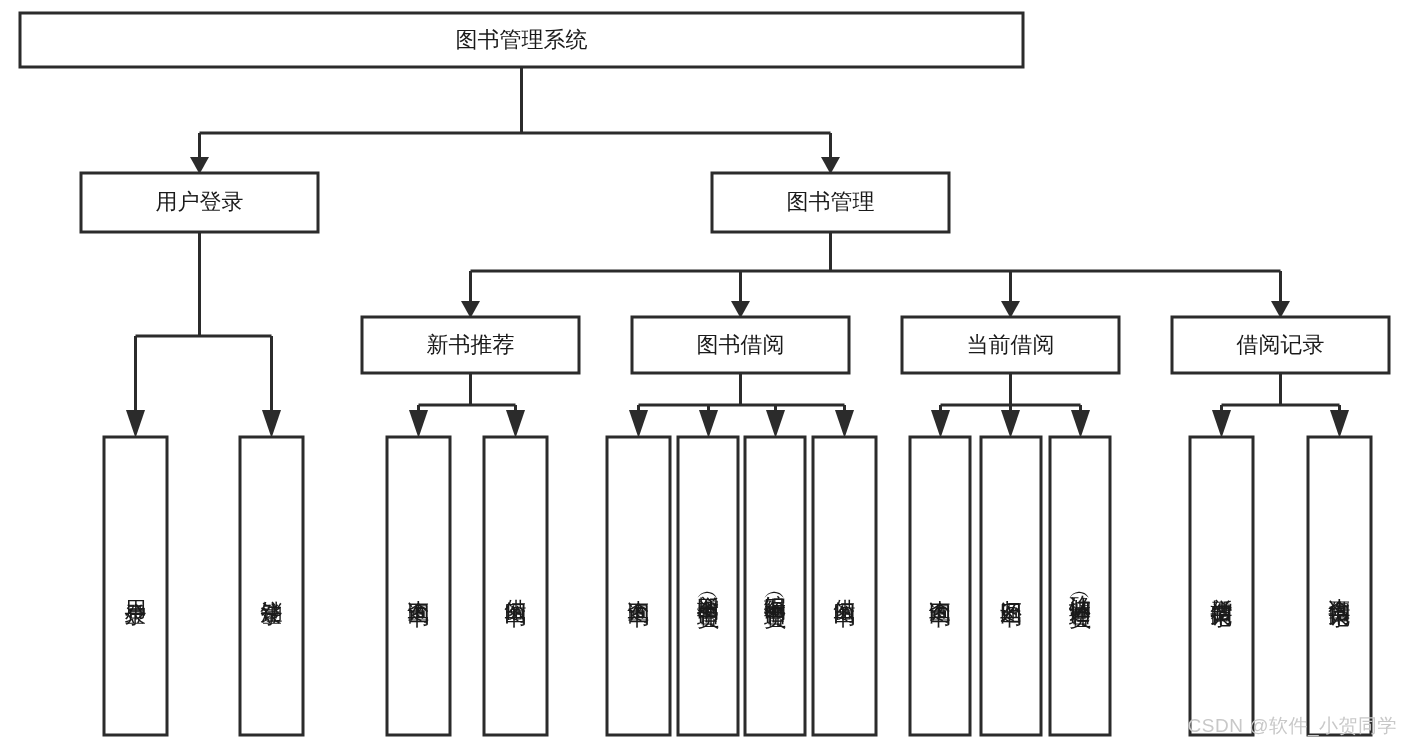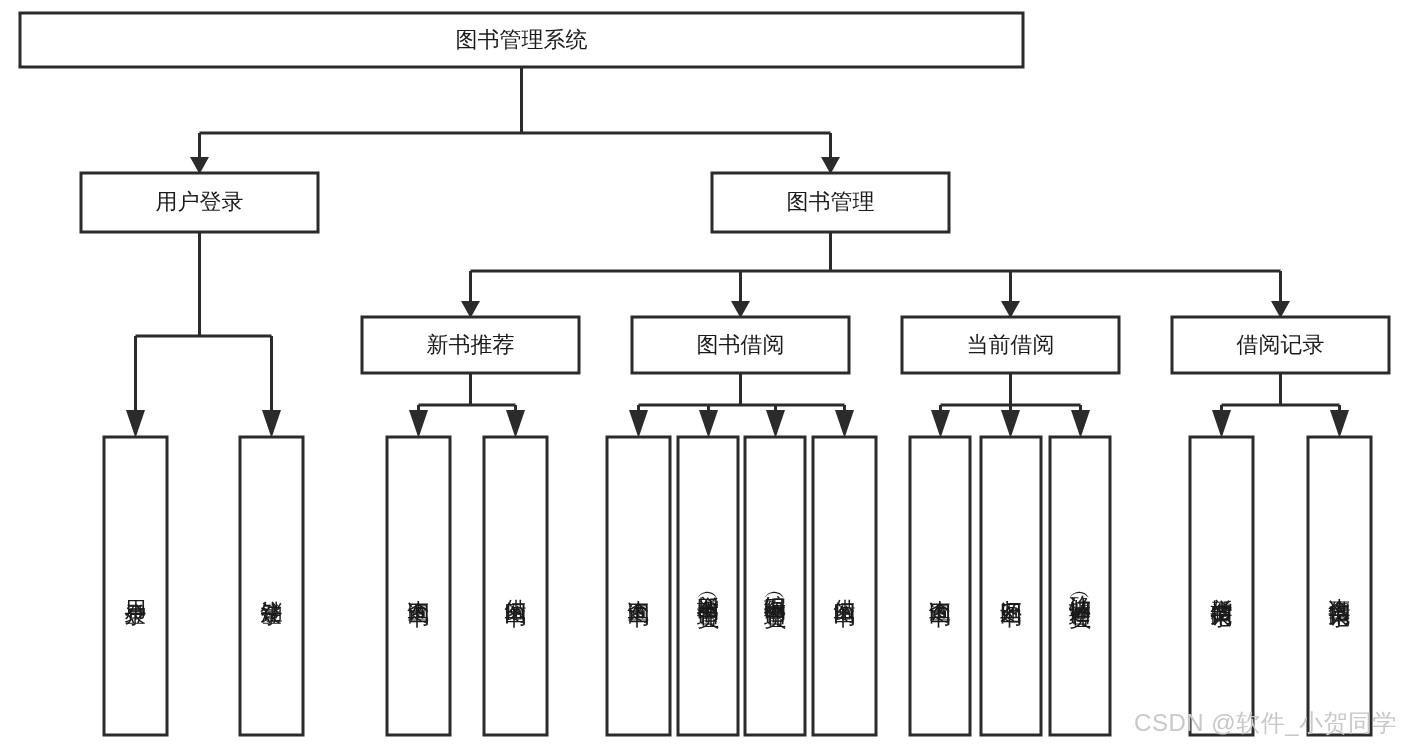--- a/index.html
+++ b/index.html
@@ -62,21 +62,21 @@
     letter-spacing: 2px;
     color: #1a1a1a;
     white-space: nowrap;
     text-align: center;
   }
   .watermark {
     position: absolute;
     right: 8px;
     bottom: 8px;
     font-family: "Liberation Sans", "DejaVu Sans", sans-serif;
-    font-size: 24px;
+    font-size: 19px;
     color: #c8c8c8;
     letter-spacing: 0.5px;
     white-space: nowrap;
     pointer-events: none;
   }
 </style>
 </head>
 <body>
 
 <div id="diagram-root">

